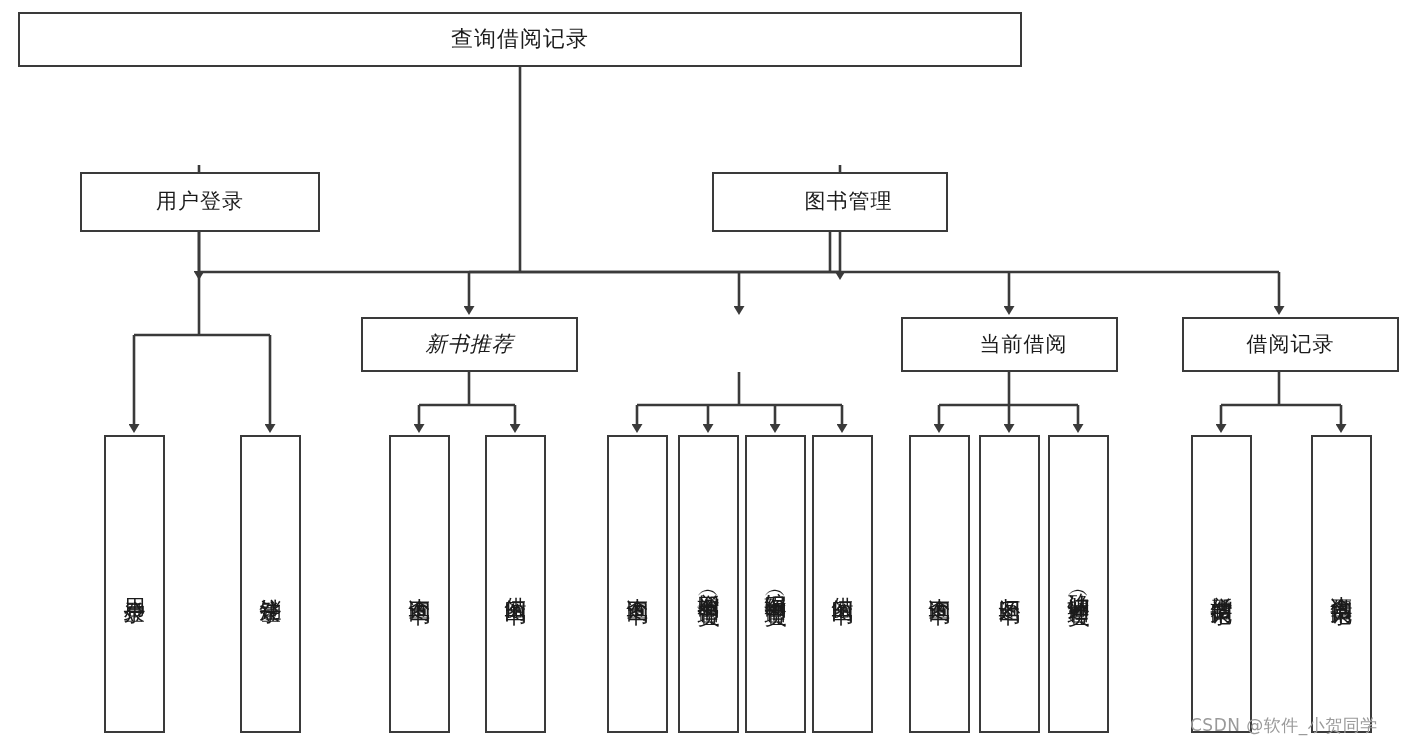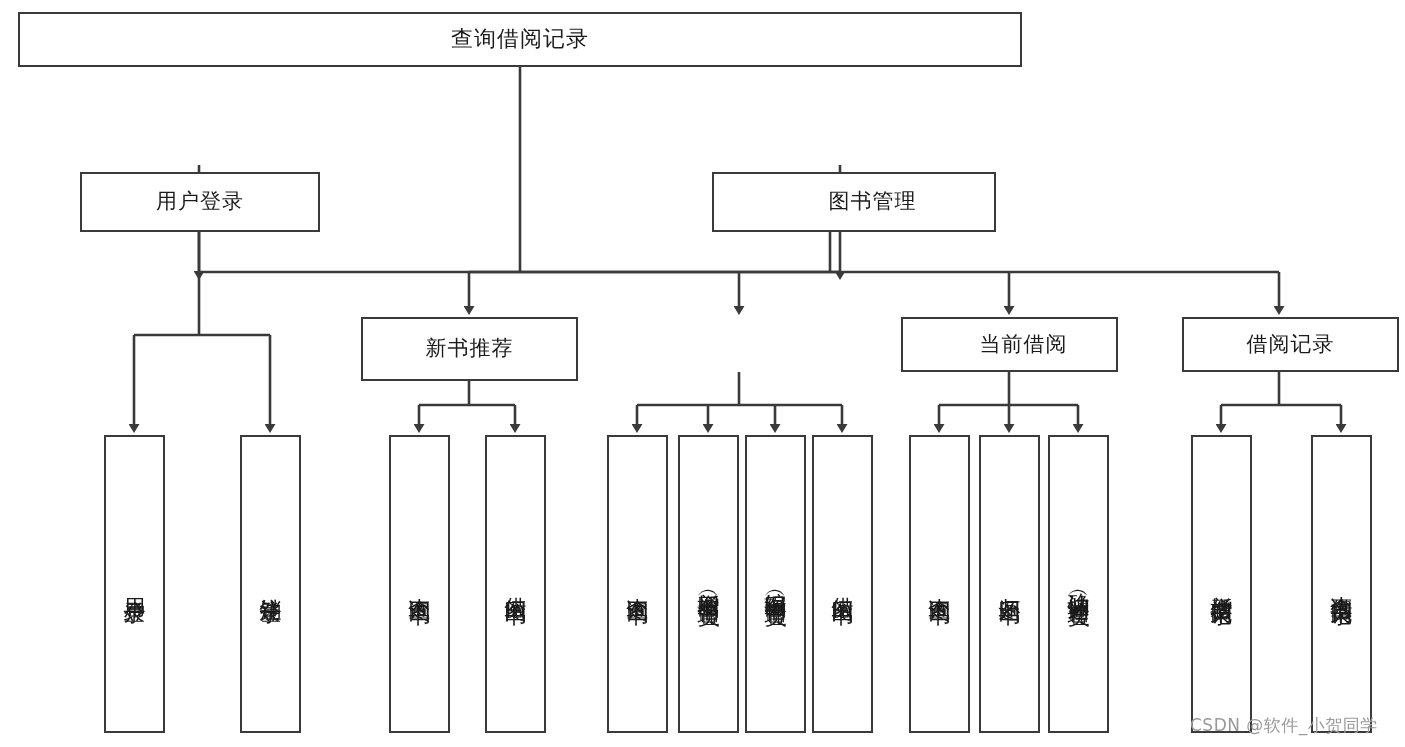--- a/index.html
+++ b/index.html
@@ -122,25 +122,25 @@
     </g>
   </svg>
 
   <div class="node node-h node-root" style="left:18px; top:12px; width:1004px; height:55px;">
     <span>查询借阅记录</span>
   </div>
 
   <div class="node node-h" style="left:80px; top:172px; width:240px; height:60px;">
     <span>用户登录</span>
   </div>
-  <div class="node node-h" style="left:712px; top:172px; width:284px; height:60px;padding-left:37px;">
+  <div class="node node-h" style="left:712px; top:172px; width:236px; height:60px;padding-left:37px;">
     <span>图书管理</span>
   </div>
 
-  <div class="node node-h" style="left:361px; top:317px; width:217px; height:64px;">
+  <div class="node node-h" style="left:361px; top:317px; width:217px; height:55px;font-style:italic;">
     <span>新书推荐</span>
   </div>
   <div class="node node-h" style="left:901px; top:317px; width:217px; height:55px;padding-left:28px;">
     <span>当前借阅</span>
   </div>
   <div class="node node-h" style="left:1171px; top:317px; width:217px; height:55px;margin-left:11px;">
     <span>借阅记录</span>
   </div>
 
   <div class="node node-v" style="left:104px; top:435px; width:61px; height:298px;">

